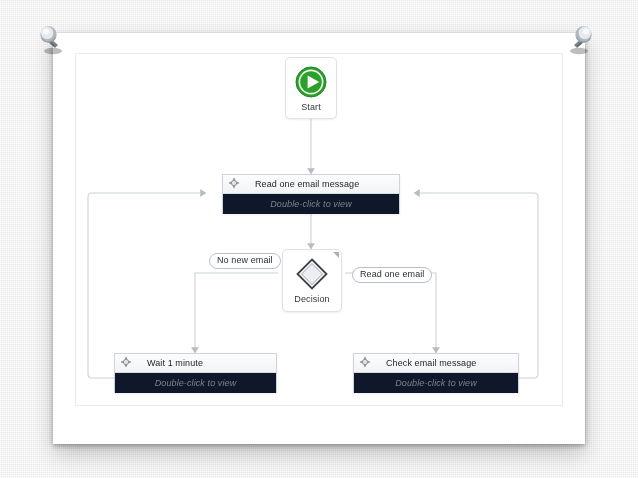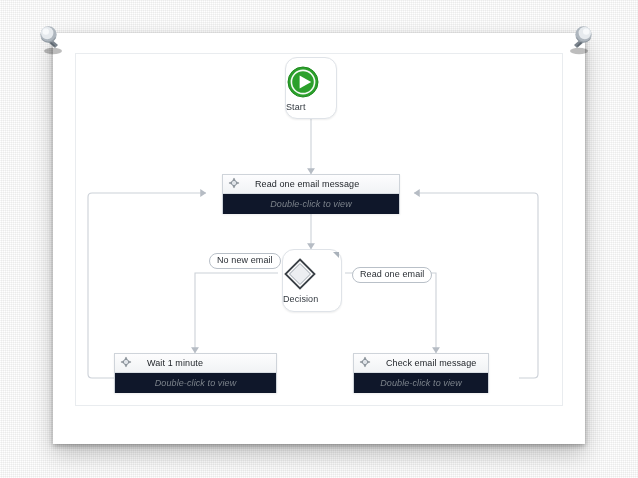--- a/index.html
+++ b/index.html
@@ -104,24 +104,25 @@
   
   .node {
     position: absolute;
     z-index: 4;
     background: #ffffff;
   }
 
   
   .tile {
     border: 1px solid #dfe3e8;
-    border-radius: 12px;
+    border-radius: 5px;
     box-shadow: 0 1px 2px rgba(0,0,0,0.07);
     display: flex;
     flex-direction: column;
+    align-items: center;
     justify-content: center;
     box-sizing: border-box;
   }
   .tile .glyph {
     display: block;
     line-height: 0;
   }
   .tile .caption {
     font-size: 9px;
     color: #333940;
@@ -304,21 +305,21 @@
           <path d="M13.2,7 L10.9,8.5 L10.9,5.5 Z" fill="#6e777f"></path>
         </svg>
       </span>
       <span class="title">Wait 1 minute</span>
     </div>
     <div class="body">
       <span class="hint">Double-click to view</span>
     </div>
   </div>
 
-  <div class="node activity" id="node-check-email" style="left:353px; top:353px; width:136px; height:40px;">
+  <div class="node activity" id="node-check-email" style="left:353px; top:353px; width:166px; height:40px;">
     <div class="hdr">
       <span class="glyph">
         <svg viewBox="0 0 14 14" width="12" height="12">
           <circle cx="7" cy="7" r="3.1" fill="#dfe3e8" stroke="#7c858e" stroke-width="1"></circle>
           <path d="M7,0.8 L8.5,3.1 L5.5,3.1 Z" fill="#6e777f"></path>
           <path d="M7,13.2 L5.5,10.9 L8.5,10.9 Z" fill="#6e777f"></path>
           <path d="M0.8,7 L3.1,5.5 L3.1,8.5 Z" fill="#6e777f"></path>
           <path d="M13.2,7 L10.9,8.5 L10.9,5.5 Z" fill="#6e777f"></path>
         </svg>
       </span>

